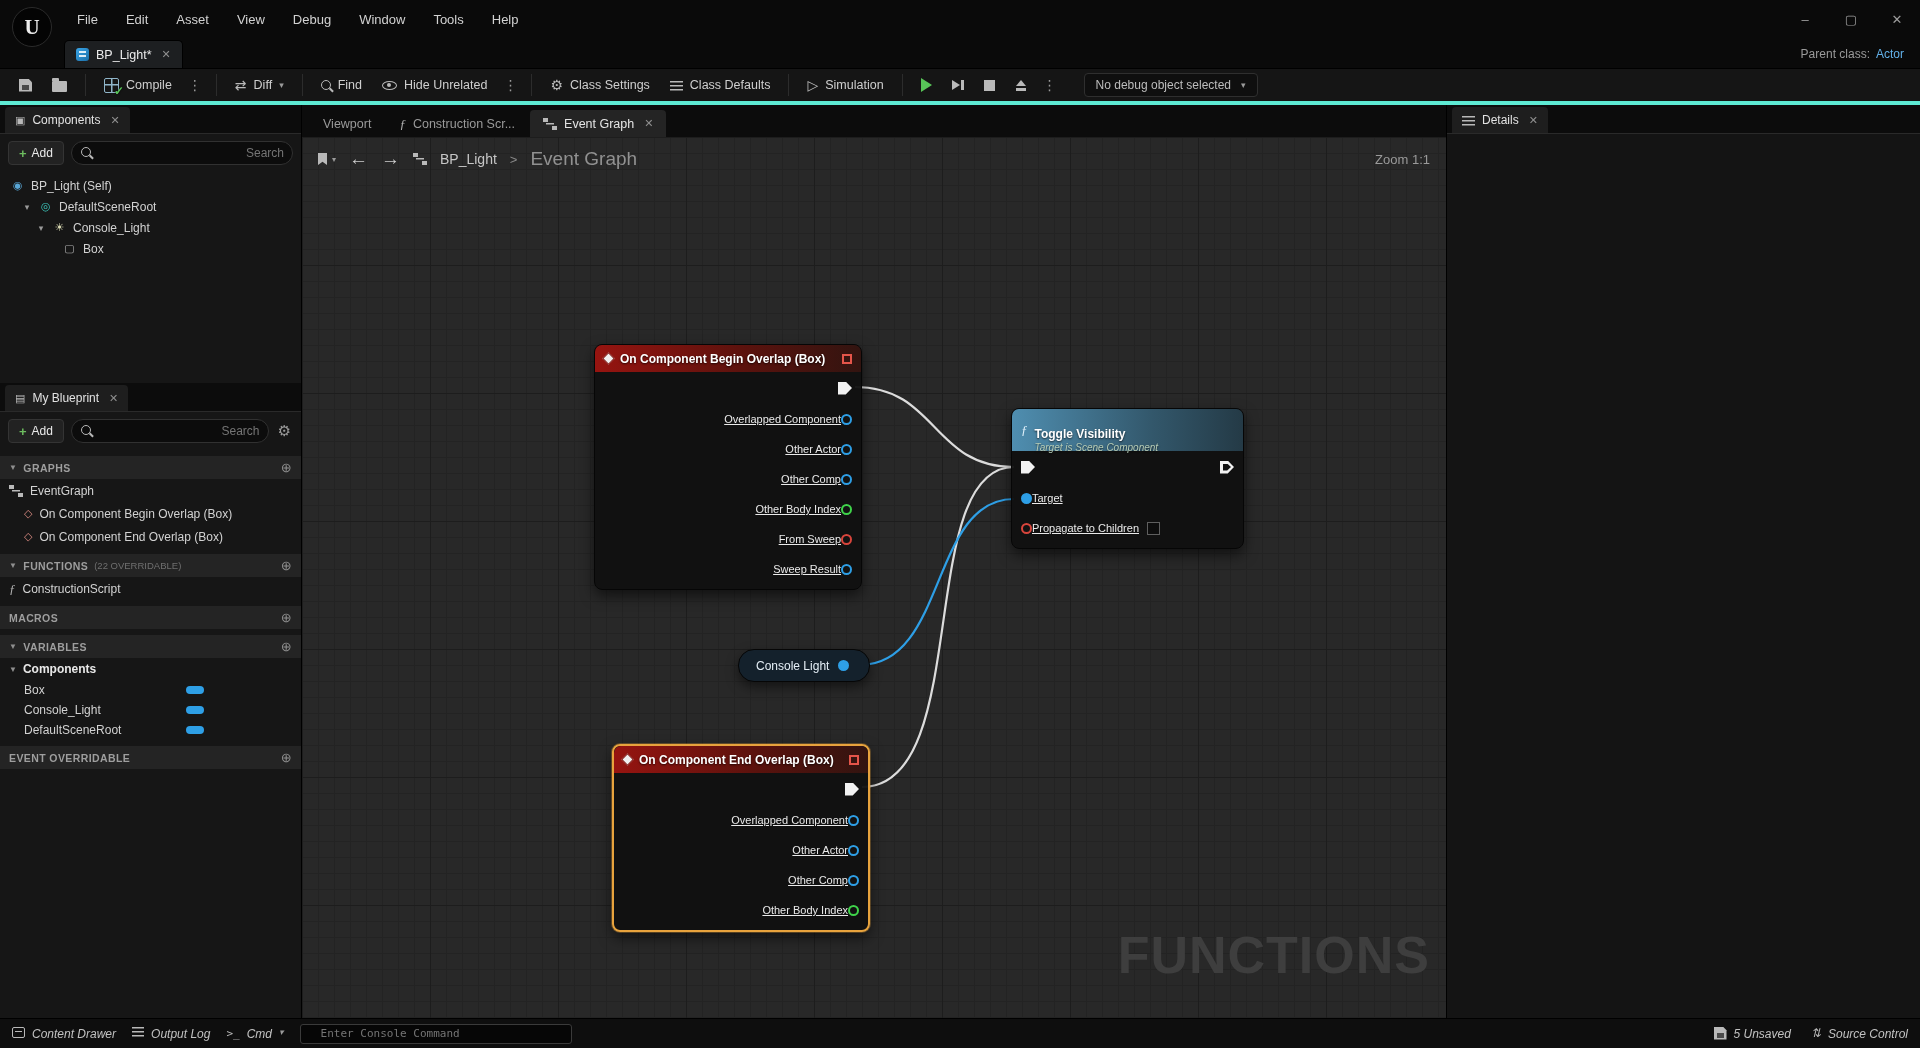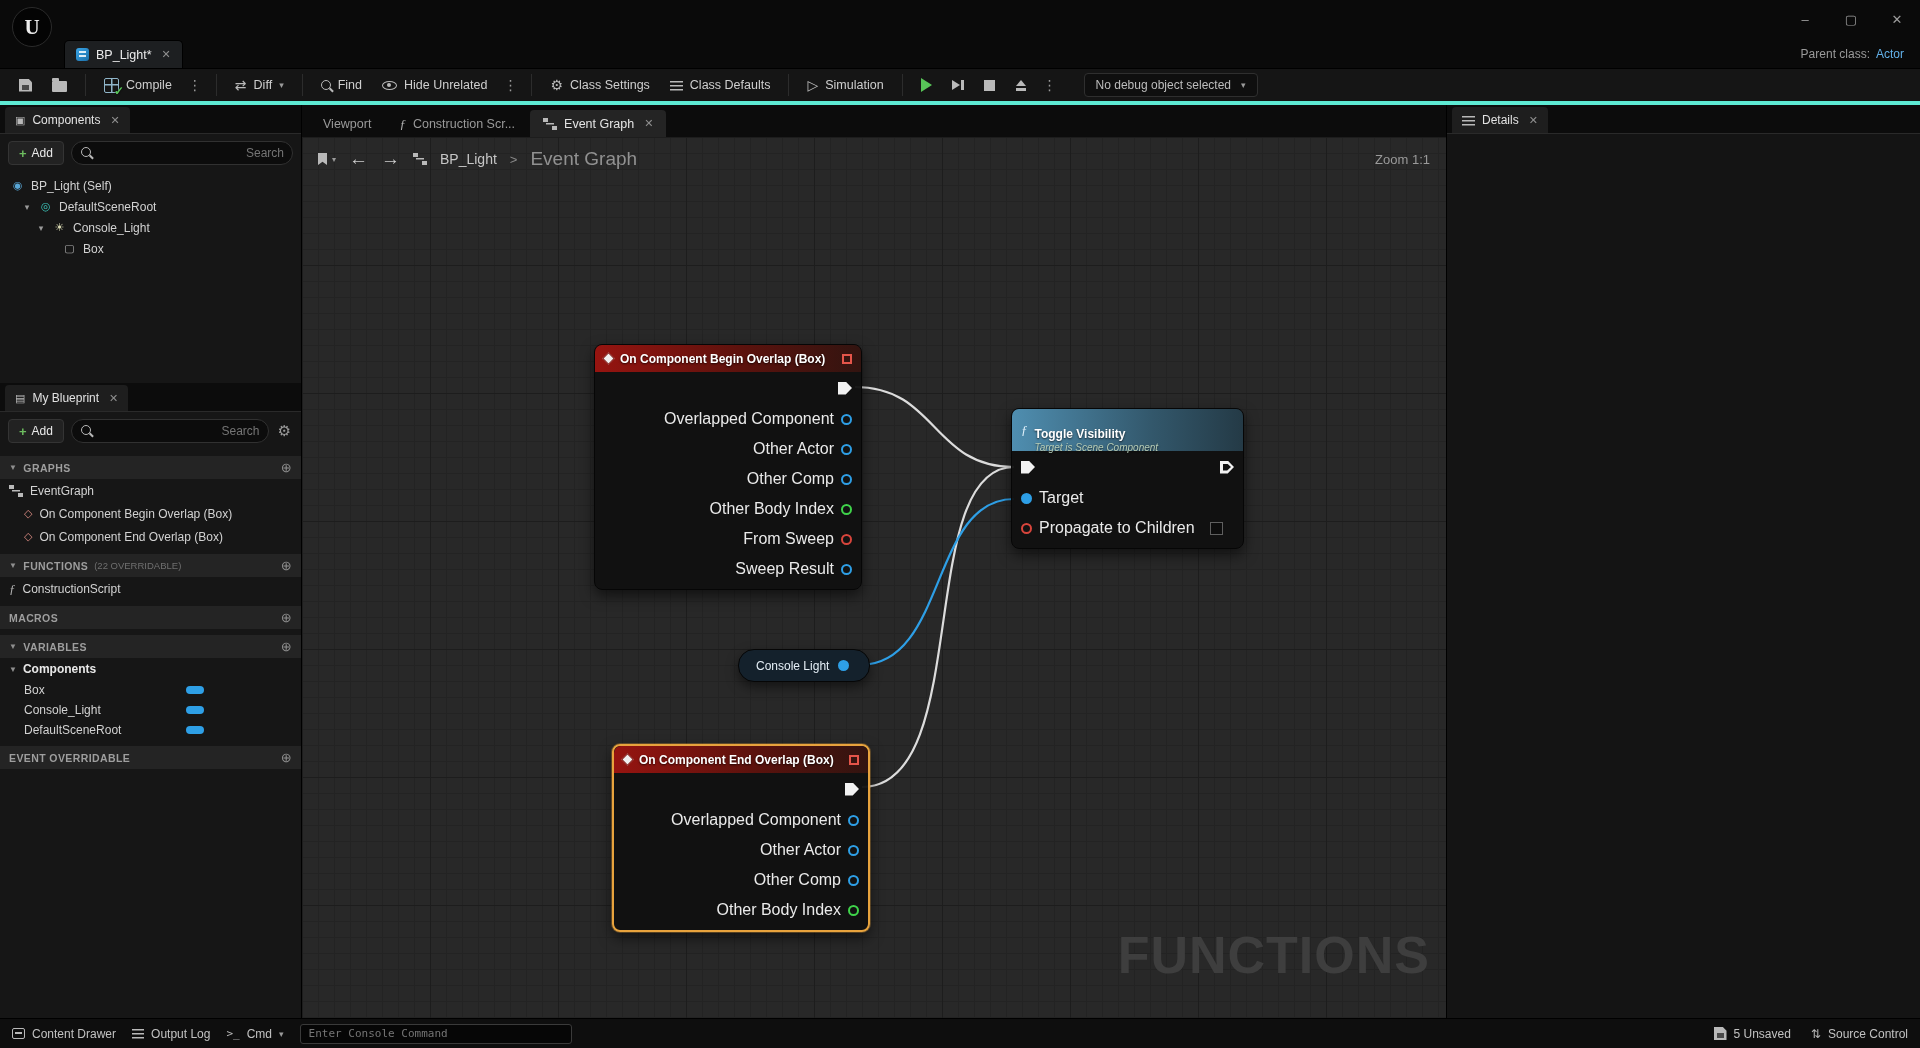--- a/index.html
+++ b/index.html
@@ -157,50 +157,60 @@
 
   .exec-row { height:32px; display:flex; align-items:center; padding:0 9px; }
   .exec-row.right { justify-content:flex-end; }
   .exec-row.spread { justify-content:space-between; }
   .exec { width:14px; height:13px; position:relative; flex-shrink:0; }
   .exec::before { content:''; position:absolute; inset:0; background:#f2f2f2;
                   clip-path:polygon(0 0,55% 0,100% 50%,55% 100%,0 100%); }
   .exec.hollow::after { content:''; position:absolute; left:3px; top:3px; right:3px; bottom:3px; background:#121212;
                         clip-path:polygon(0 0,52% 0,100% 50%,52% 100%,0 100%); }
 
-  .pin-row { height:30px; display:flex; align-items:center; gap:7px; padding:0 9px; font-size:16px; color:#eaeaea; }
+  .pin-row { height:30px; display:flex; align-items:center; padding:0 9px; font-size:11px; color:#eaeaea;text-decoration:underline; }
   .pin-row.out { justify-content:flex-end; }
   .pin { width:11px; height:11px; border-radius:50%; border:2.5px solid #888; flex-shrink:0; }
   .pin.blue { border-color:#2e9fe6; } .pin.blue.filled { background:#2e9fe6; }
   .pin.green { border-color:#3fd34a; }
   .pin.red { border-color:#d8453c; }
   .checkbox { width:13px; height:13px; background:#0d0d0d; border:1px solid #5f5f5f; margin-left:8px; }
 
   .var-node { position:absolute; z-index:3; height:33px; background:#14212c; border:1px solid #060606; border-radius:16px;
               display:flex; align-items:center; gap:9px; padding:0 10px 0 17px; font-size:12px; color:#e4eef6;
               box-shadow:0 5px 12px rgba(0,0,0,.5); }
 
   
   .details-col { flex:1; display:flex; flex-direction:column; background:#0c0c0c; }
   .details-body { flex:1; background:#141414; border-top:1px solid #2a2a2a; }
 
   
   .statusbar { height:30px; background:#0e0e0e; border-top:1px solid #000; display:flex; align-items:center;
                padding:0 12px; gap:16px; font-size:12px; color:#c2c2c2; }
-  .sb-item { display:flex; align-items:center; gap:7px; }
+  .sb-item { display:flex; align-items:flex-start; gap:7px;font-style:italic; }
   .console-input { width:272px; height:20px; background:#060606; border:1px solid #3a3a3a; border-radius:3px;
-                   color:#9a9a9a; font-family:"DejaVu Sans Mono", monospace; font-size:11px; padding:0 8px; outline:none; }
+                   color:#9a9a9a; font-family:"DejaVu Sans Mono", monospace; font-size:11px; padding:0 20px; outline:none; }
   .sb-right { margin-left:auto; display:flex; gap:20px; align-items:center; }
   .cmd-glyph { font-family:"DejaVu Sans Mono", monospace; font-size:11px; color:#b9b9b9; }
 </style>
 </head>
 <body>
 
 <div class="titlebar">
   <div class="logo">U</div>
+  <div class="menu">
+    <span class="menu-item">File</span>
+    <span class="menu-item">Edit</span>
+    <span class="menu-item">Asset</span>
+    <span class="menu-item">View</span>
+    <span class="menu-item">Debug</span>
+    <span class="menu-item">Window</span>
+    <span class="menu-item">Tools</span>
+    <span class="menu-item">Help</span>
+  </div>
   <div class="win-controls">
     <span class="win-btn">–</span>
     <span class="win-btn">▢</span>
     <span class="win-btn">✕</span>
   </div>
 </div>
 
 <div class="tabbar">
   <div class="doc-tab">
     <span class="bp-icon"></span>

